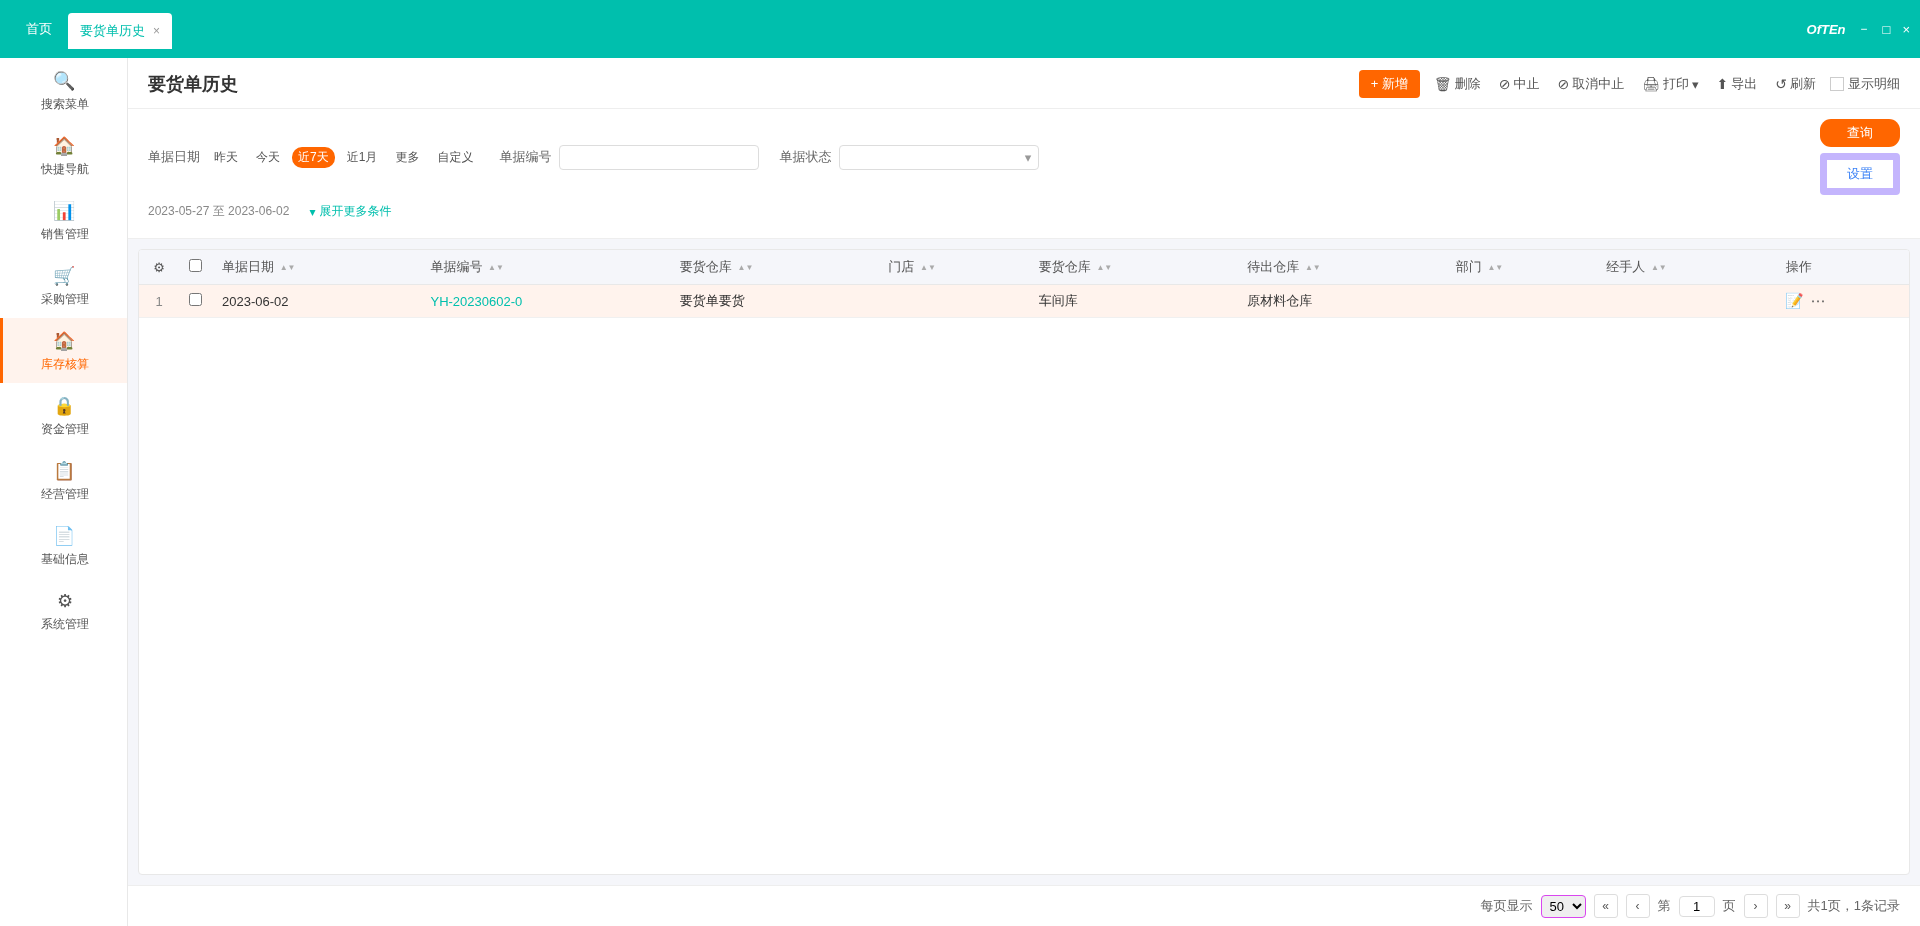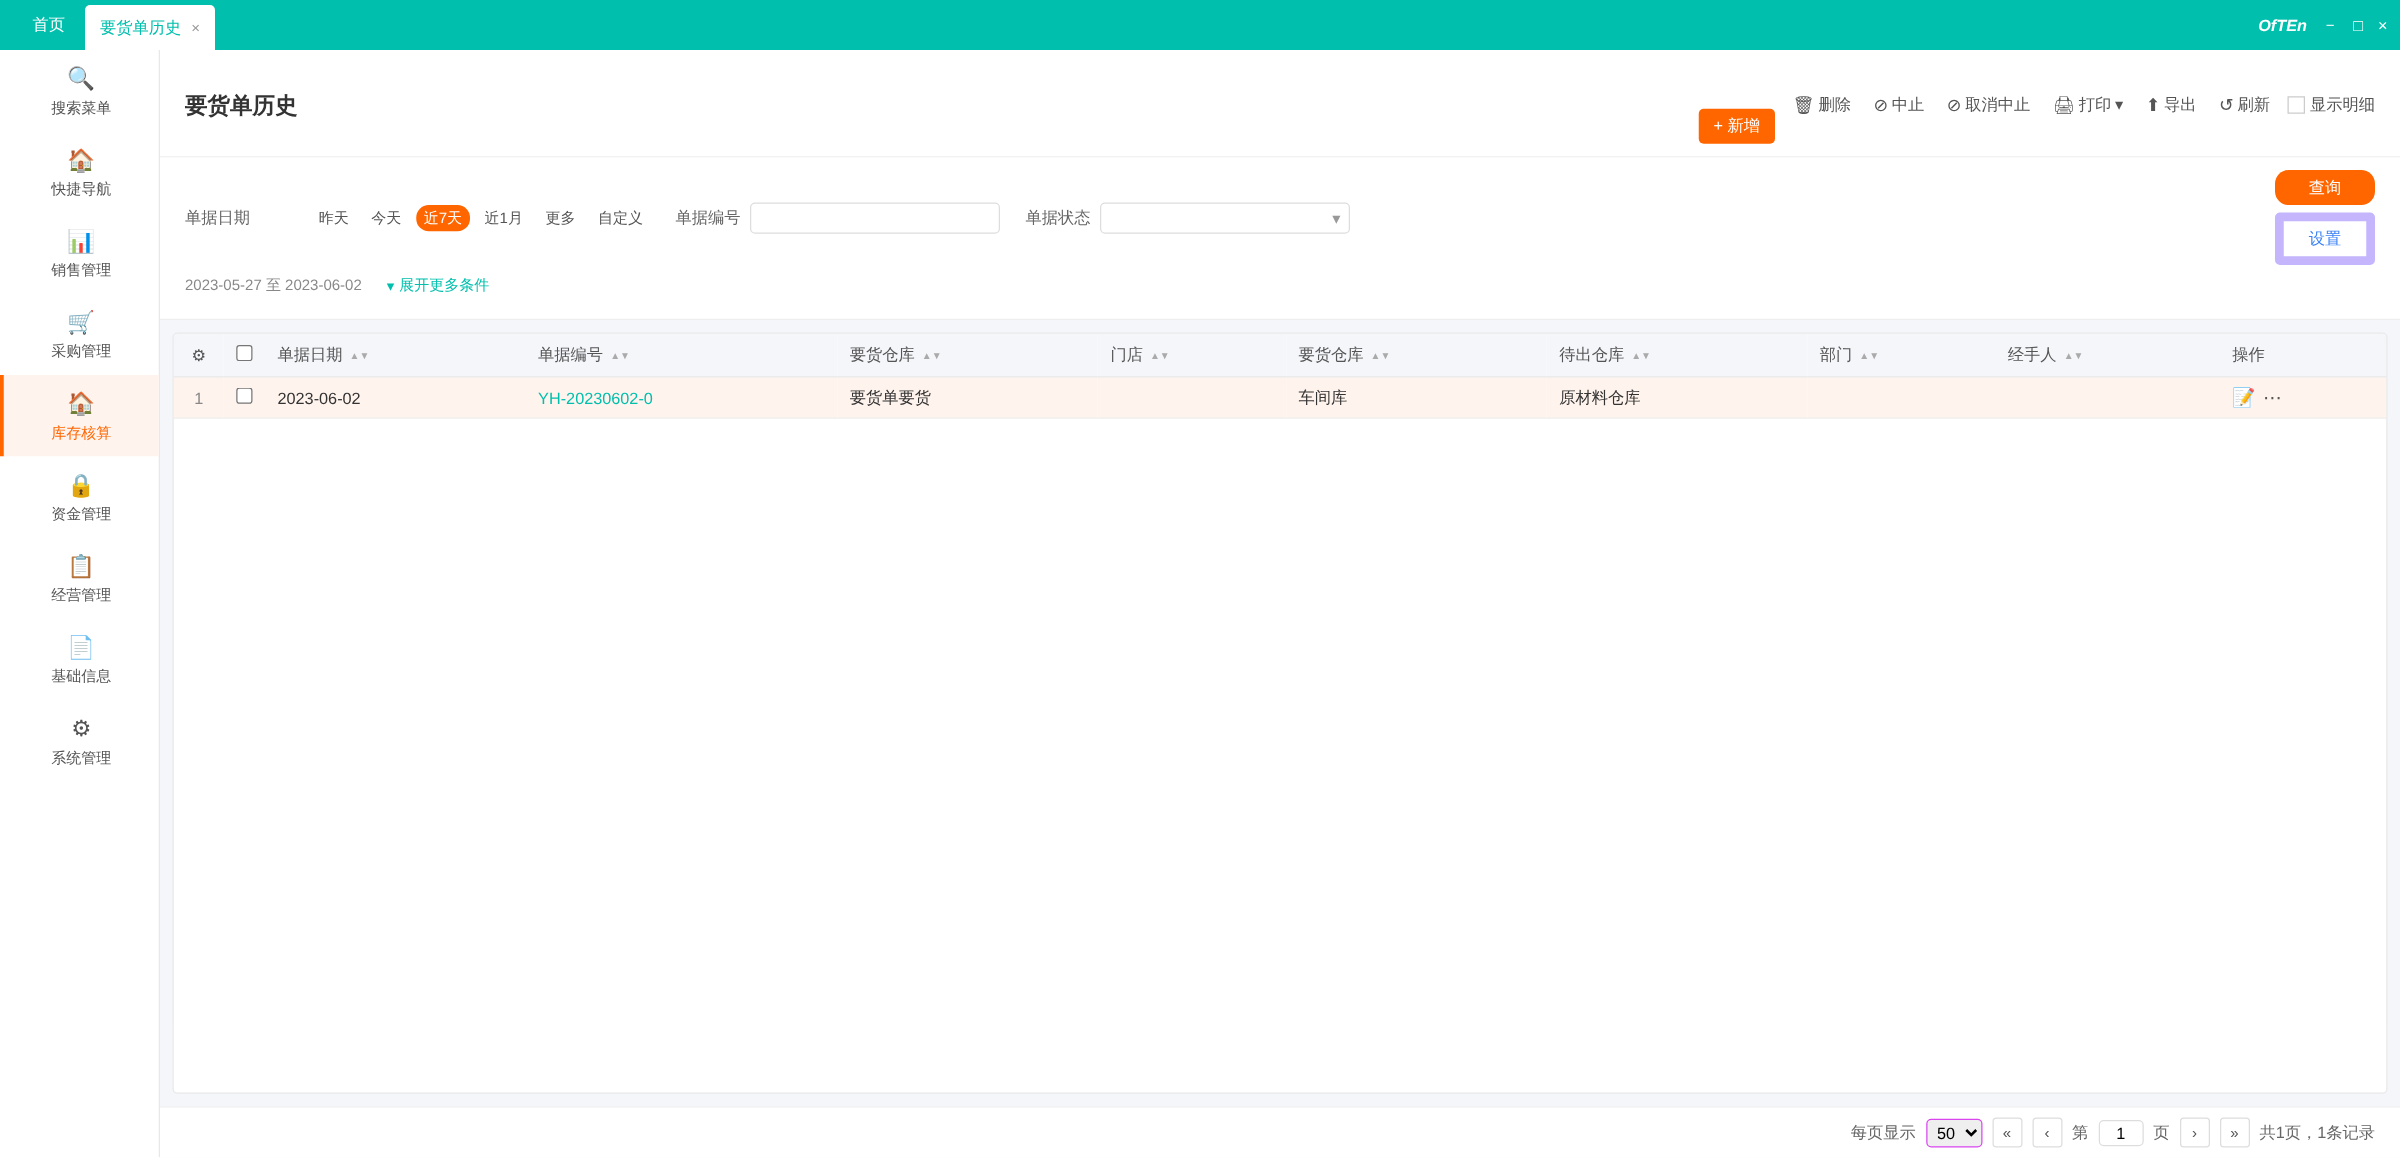--- a/index.html
+++ b/index.html
@@ -1,21 +1,21 @@
 <!DOCTYPE html>
 <html><head>
   <meta charset="utf-8">
   <style>
     * { box-sizing: border-box; margin: 0; padding: 0; }
     body { font-family: "Microsoft YaHei", Arial, sans-serif; font-size: 13px; color: #333; display: flex; flex-direction: column; height: 926px; overflow: hidden; }
 
     
     .top-bar {
       background: #00bfad;
-      height: 40px;
+      height: 58px;
       display: flex;
       align-items: center;
       padding: 0 10px;
       flex-shrink: 0;
     }
     .top-bar .tab-home {
       color: #fff;
       padding: 0 16px;
       height: 40px;
       display: flex;
@@ -137,21 +137,20 @@
     }
     .toolbar-btn .icon { font-size: 14px; }
     .btn-new {
       background: #f60;
       color: #fff;
       border: none;
       border-radius: 4px;
       padding: 5px 12px;
       cursor: pointer;
       font-size: 13px;
-      margin-top: 35px;
     }
     .btn-display {
       display: flex;
       align-items: center;
       gap: 4px;
       cursor: pointer;
       font-size: 13px;
       color: #555;
     }
 
@@ -171,21 +170,20 @@
     .filter-group {
       display: flex;
       align-items: center;
       gap: 8px;
     }
     .filter-label { color: #666; font-size: 13px; white-space: nowrap; }
     .date-filters {
       display: flex;
       align-items: center;
       gap: 6px;
-      margin-left: 41px;
     }
     .date-btn {
       font-size: 12px;
       color: #555;
       cursor: pointer;
       padding: 2px 6px;
       border-radius: 10px;
     }
     .date-btn.active {
       background: #f60;

